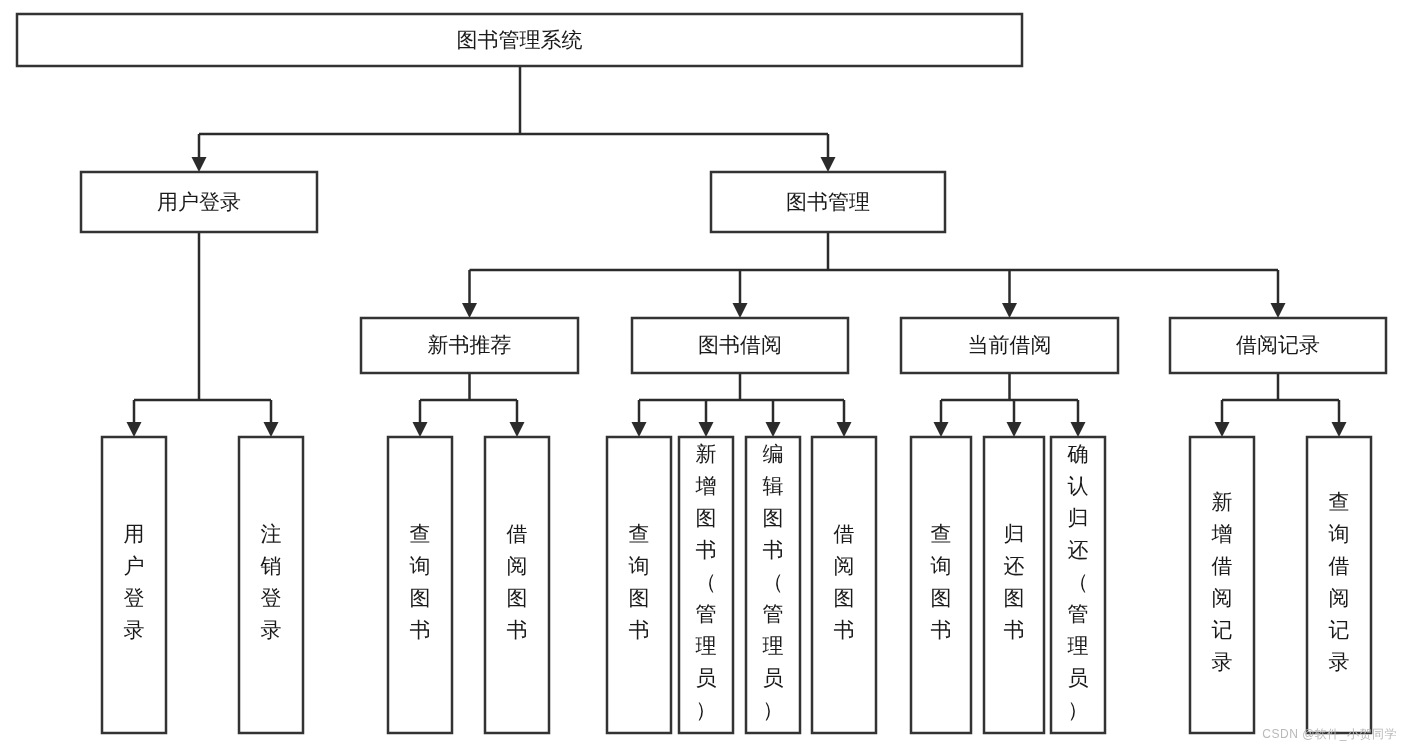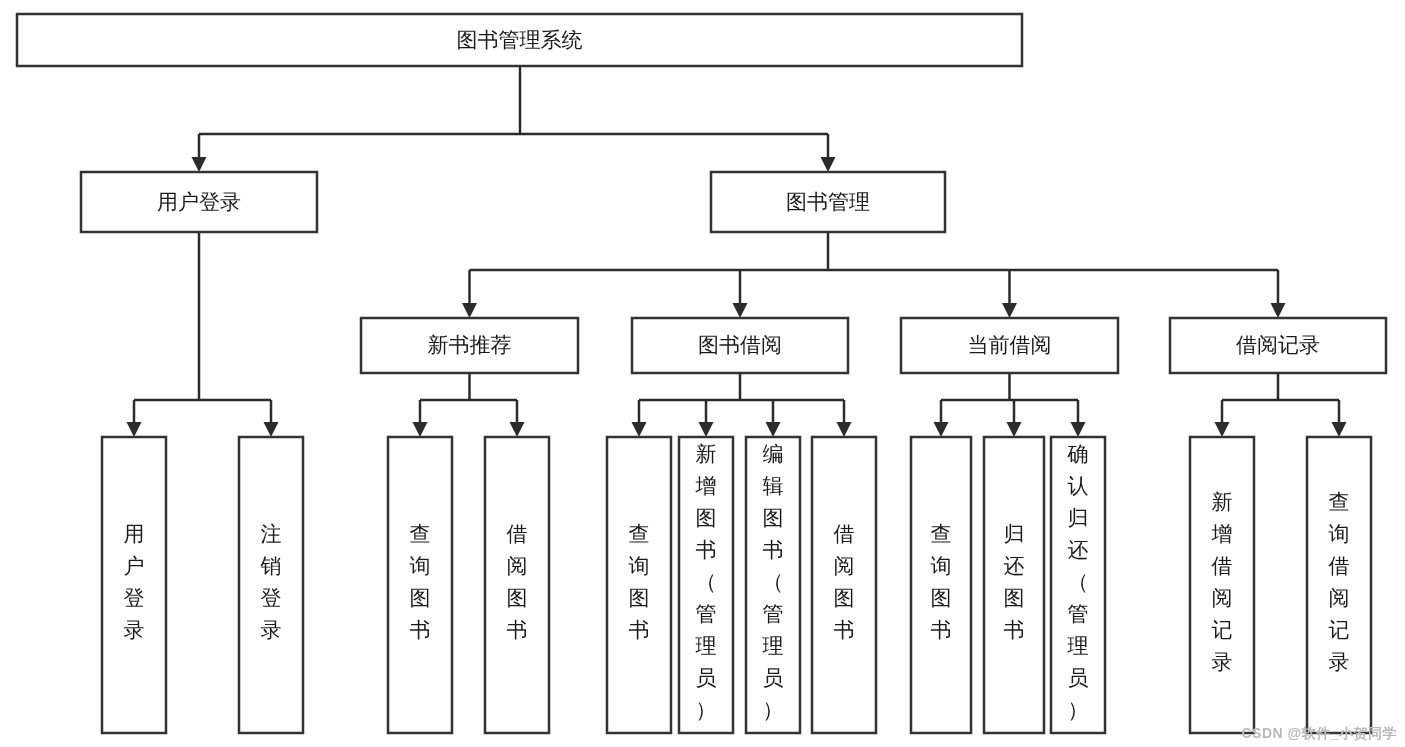--- a/index.html
+++ b/index.html
@@ -43,26 +43,25 @@
     fill: none;
   }
   .arrow-head {
     fill: #2b2b2b;
   }
   .watermark {
     position: absolute;
     right: 8px;
     bottom: 4px;
     font-family: "Liberation Sans", "DejaVu Sans", sans-serif;
-    font-size: 14px;
+    font-size: 12px;
     color: #b9b9b9;
     letter-spacing: 0.5px;
     white-space: nowrap;
     pointer-events: none;
-    font-weight: bold;
   }
 </style>
 </head>
 <body>
 
 <svg id="diagram" viewBox="0 0 1405 747">
   <defs>
     <marker id="arrow" viewBox="0 0 12 14" refX="6" refY="13" markerWidth="12" markerHeight="14" orient="auto-start-reverse"></marker>
   </defs>
 

